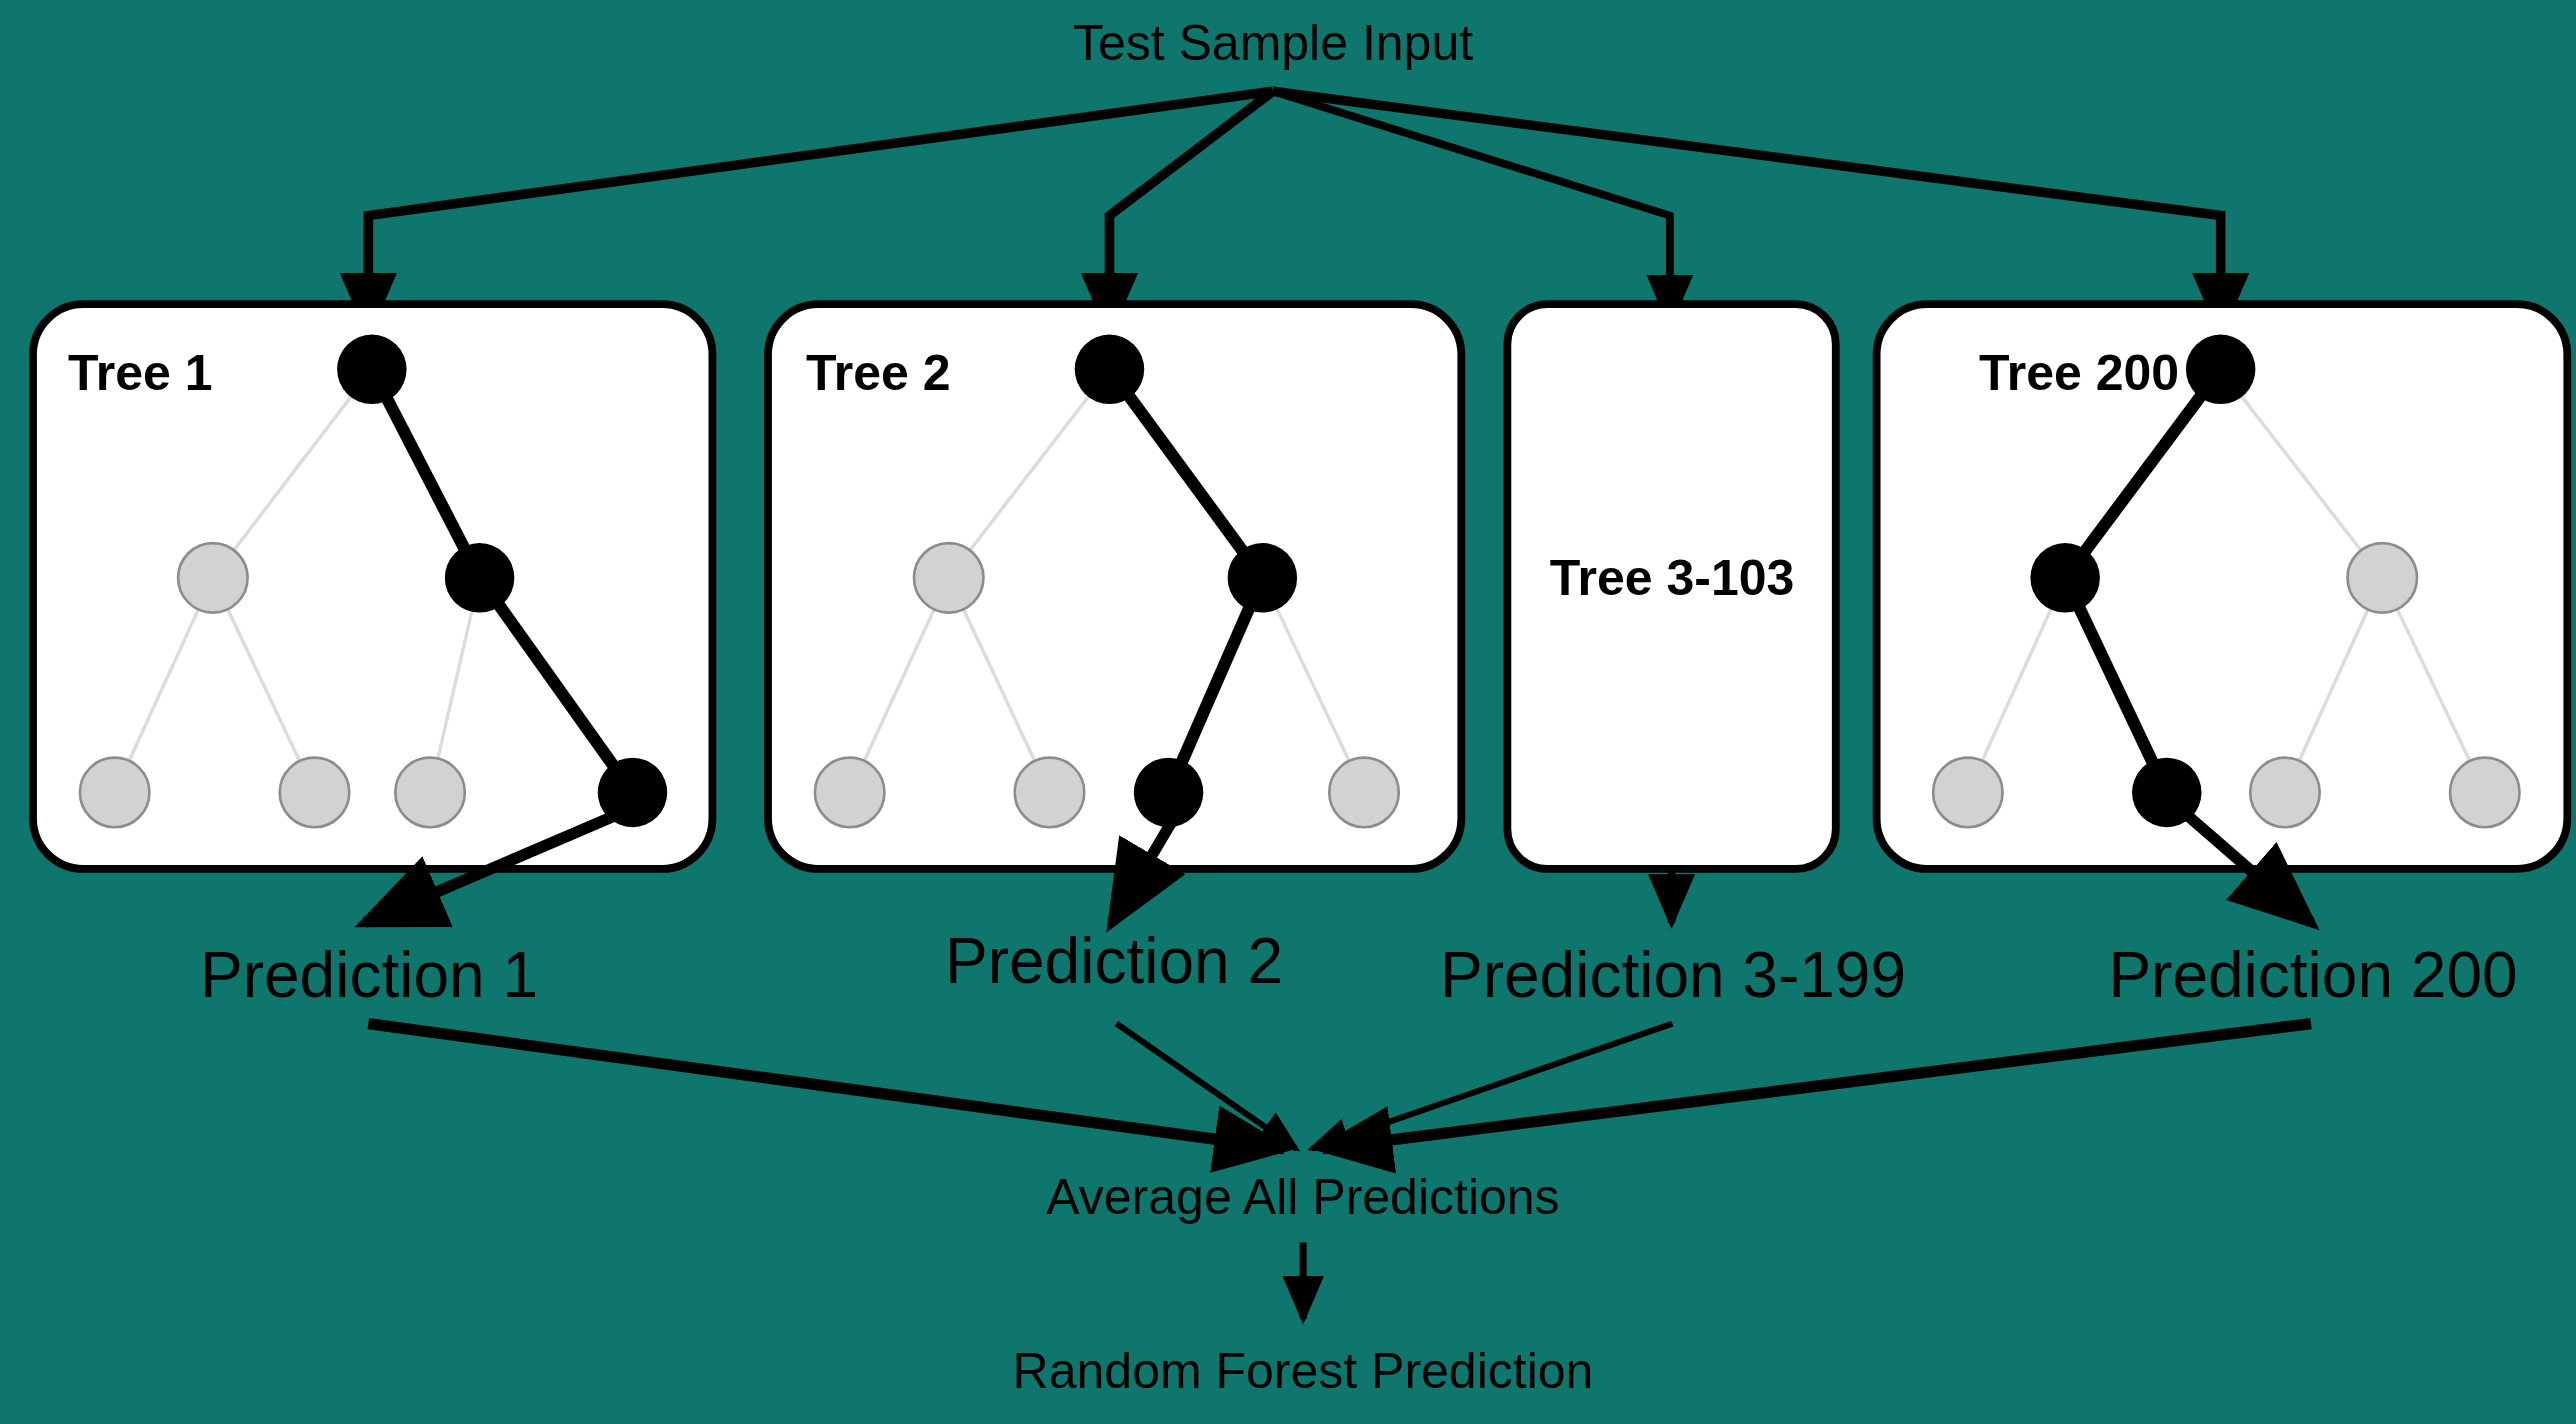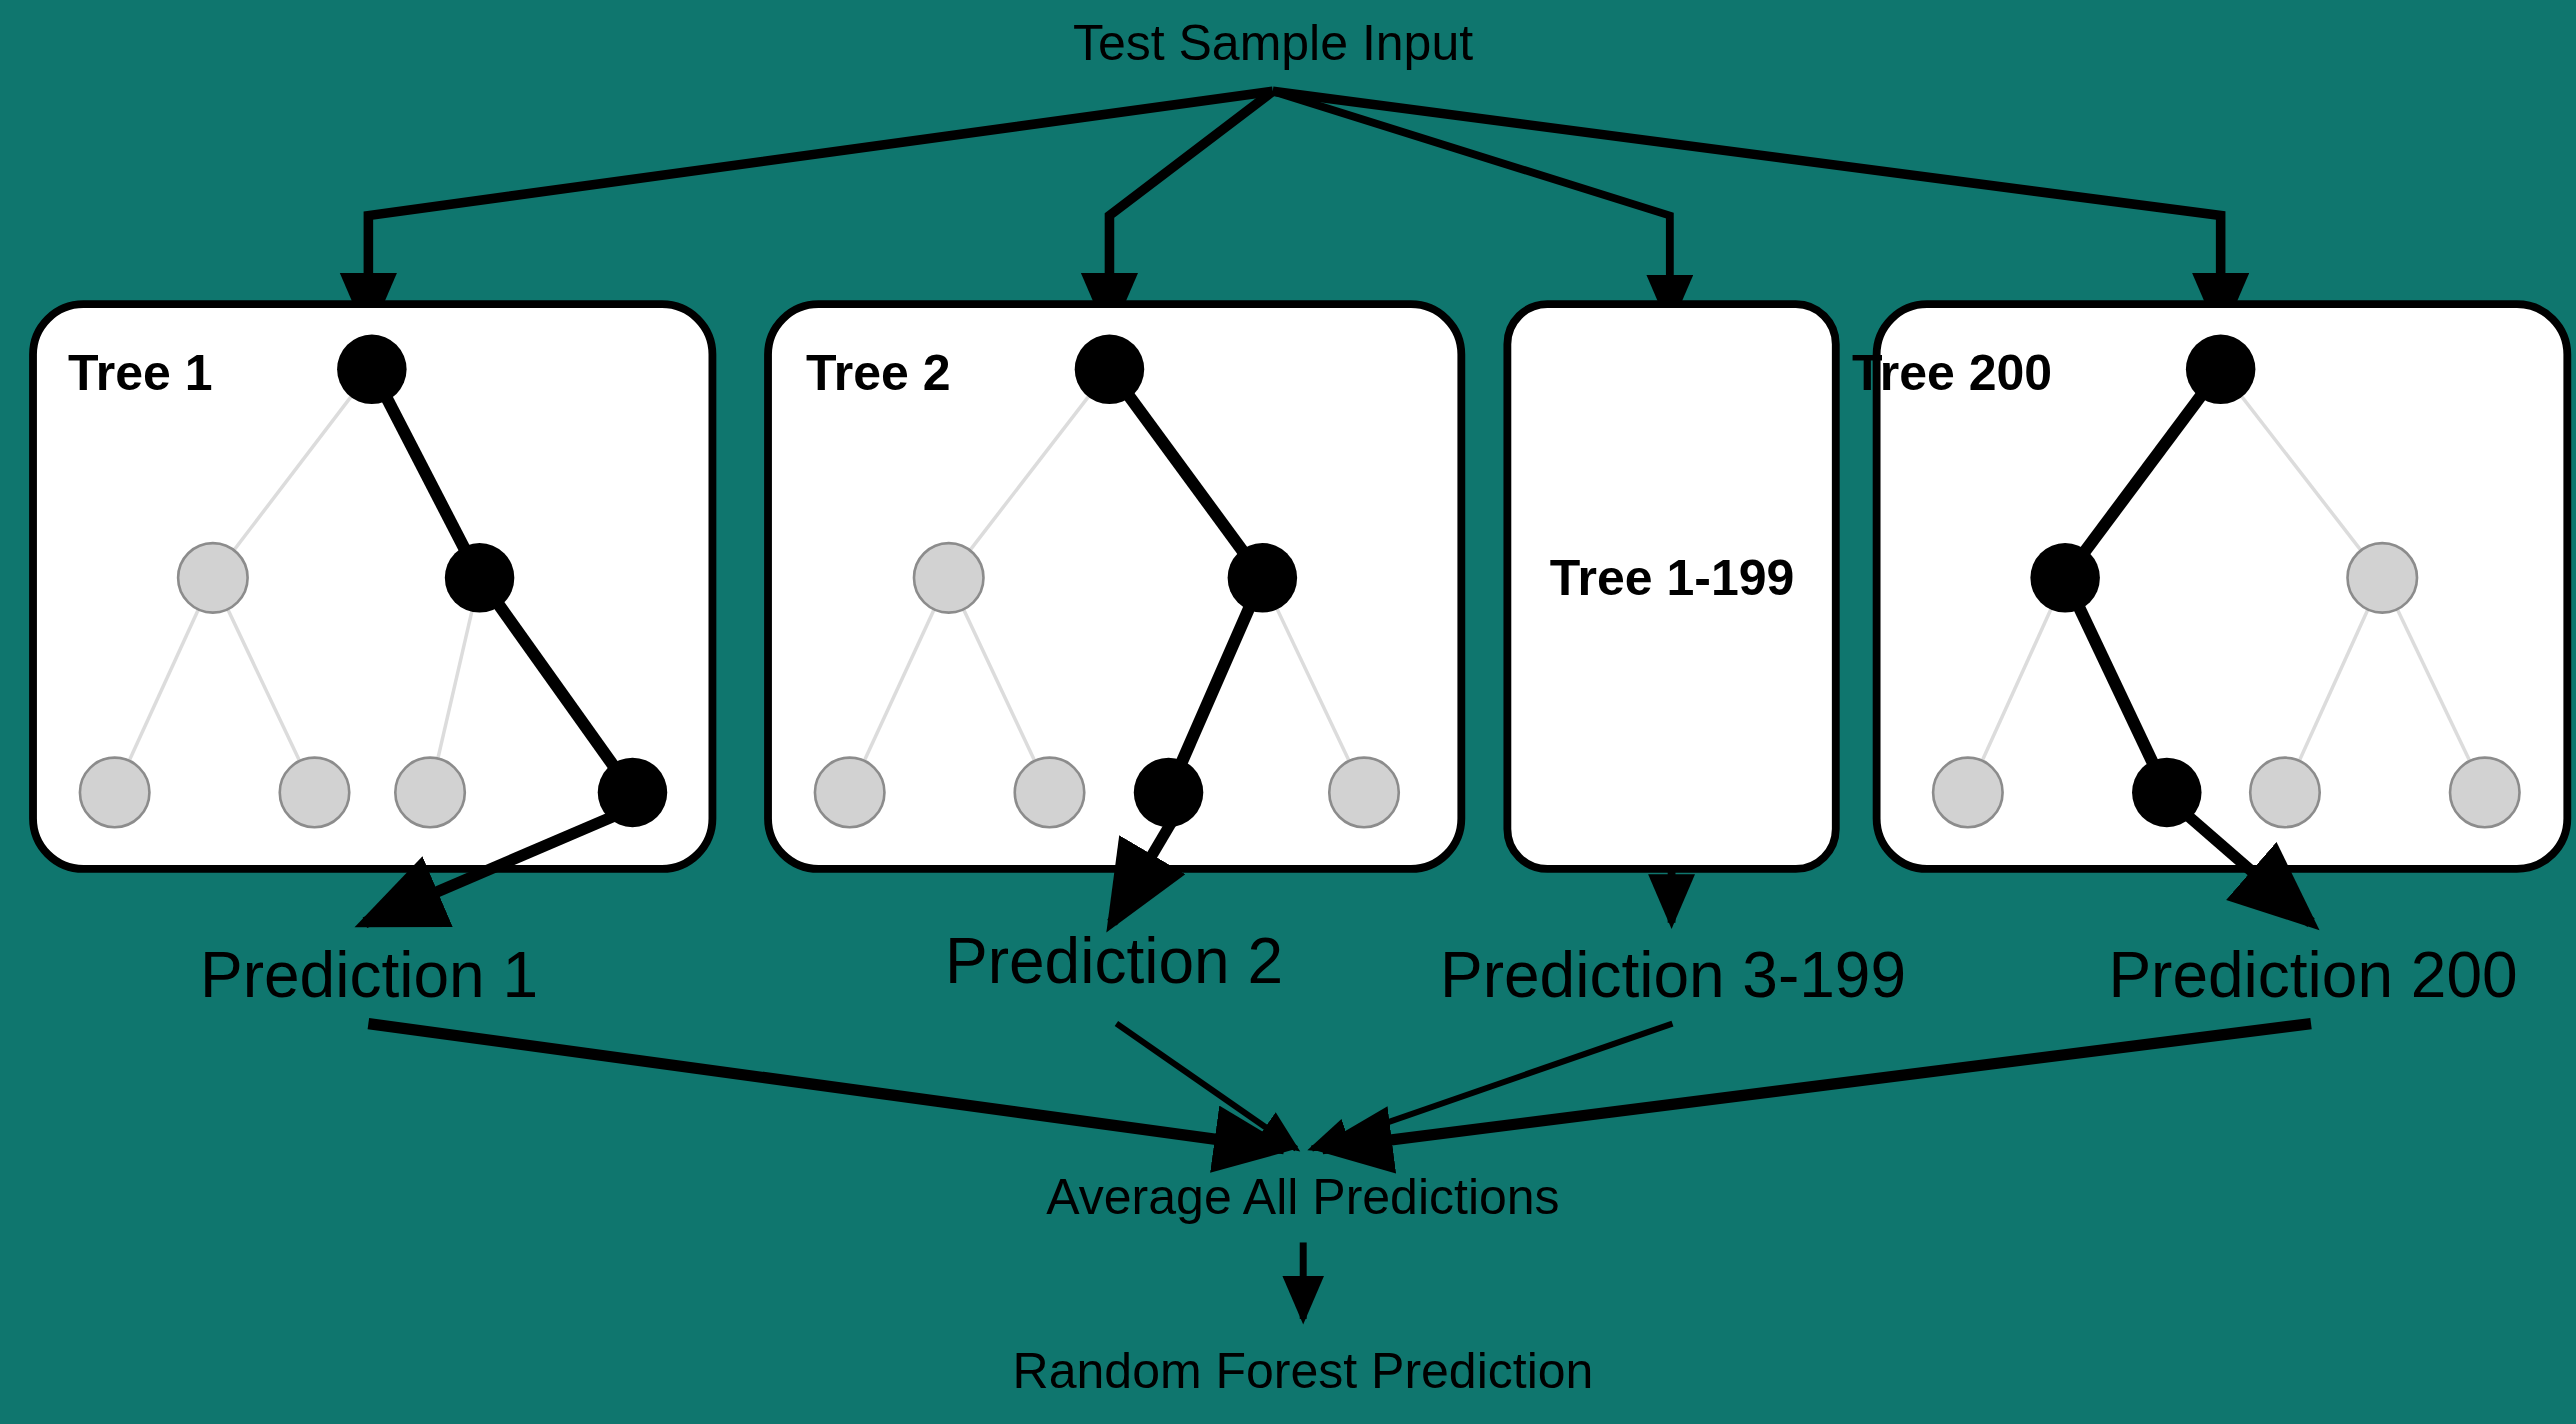--- a/index.html
+++ b/index.html
@@ -120,22 +120,22 @@
       <line x1="2660" y1="1178" x2="1522" y2="1322" stroke-width="13" marker-end="url(#ah)"></line>
     </g>
 
     <line x1="1500" y1="1430" x2="1500" y2="1518" stroke="#000" stroke-width="8" marker-end="url(#ah)"></line>
   </svg>
 
   <div class="lbl title lbl-center" style="left:1273px;top:43px;">Test Sample Input</div>
 
   <div class="lbl treelabel" style="left:68px;top:348px;">Tree 1</div>
   <div class="lbl treelabel" style="left:806px;top:348px;text-align:center;">Tree 2</div>
-  <div class="lbl treelabel lbl-center" style="left:1672px;top:578px;">Tree 1-199</div>
-  <div class="lbl treelabel" style="left:1852px;top:348px;">Tree 200</div>
+  <div class="lbl treelabel lbl-center" style="left:1672px;top:578px;">Tree 3-103</div>
+  <div class="lbl treelabel" style="left:1979px;top:348px;">Tree 200</div>
 
   <div class="lbl predlabel lbl-center" style="left:369px;top:975px;">Prediction 1</div>
   <div class="lbl predlabel lbl-center" style="left:1114px;top:961px;">Prediction 2</div>
   <div class="lbl predlabel lbl-center" style="left:1673px;top:975px;">Prediction 3-199</div>
   <div class="lbl predlabel lbl-center" style="left:2313px;top:975px;">Prediction 200</div>
 
   <div class="lbl bottomlabel lbl-center" style="left:1303px;top:1371px;">Random Forest Prediction</div>
 
   <div class="lbl bottomlabel lbl-center" style="left:1303px;top:1197px;">Average All Predictions</div>
 

